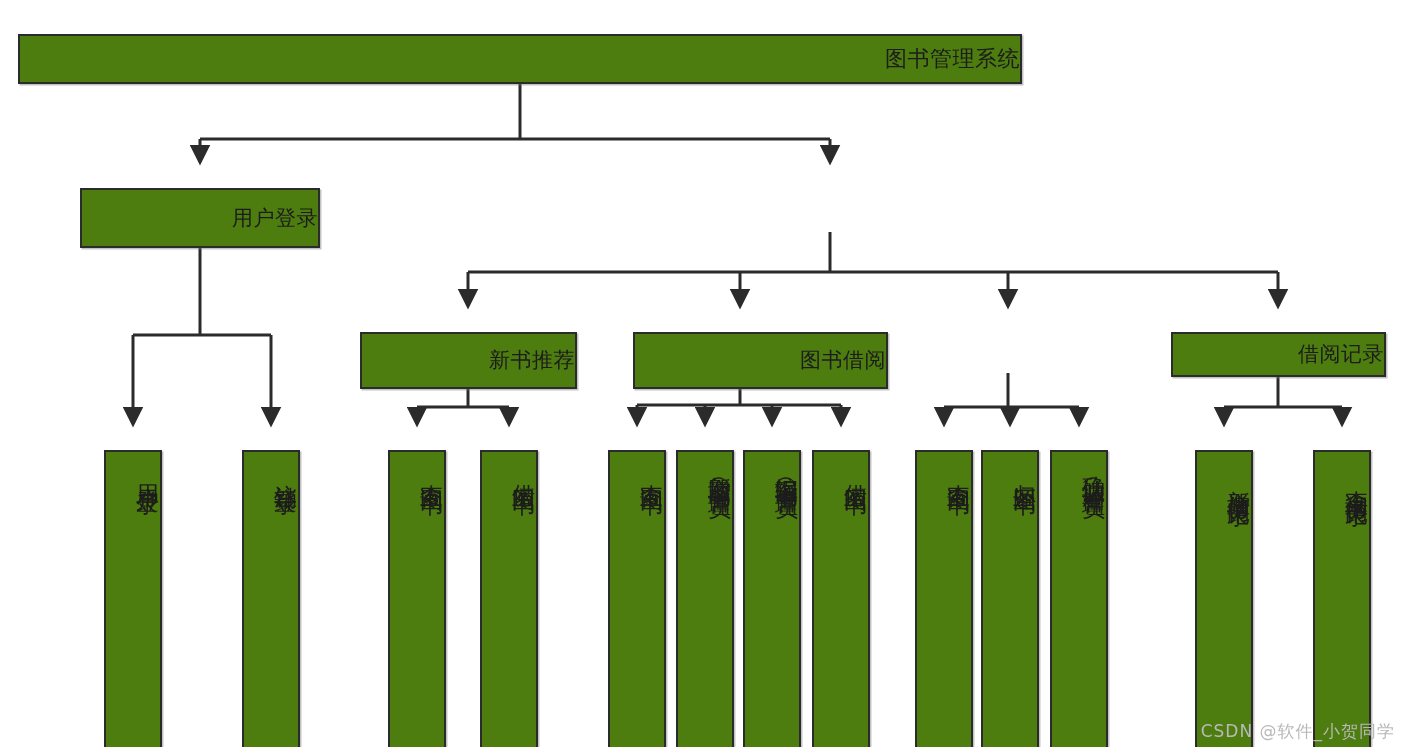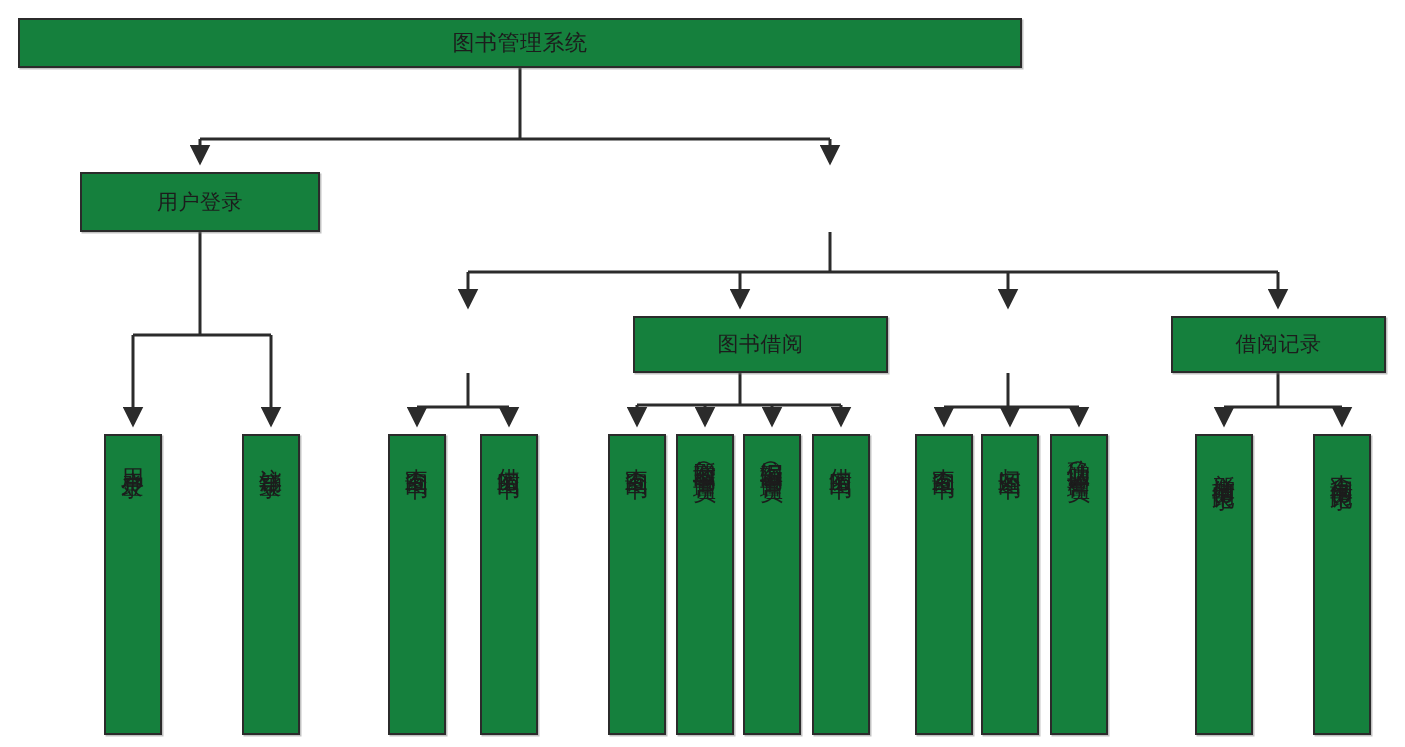--- a/index.html
+++ b/index.html
@@ -9,26 +9,27 @@
     font-family:"DejaVu Sans","Liberation Sans",sans-serif;
     overflow:hidden;
     position:relative;
   }
   #canvas{position:absolute;left:0;top:0;width:1405px;height:747px;}
   svg.lines{position:absolute;left:0;top:0;width:1405px;height:747px;pointer-events:none;}
   .node{
     position:absolute;
     box-sizing:border-box;
     border:2px solid #2b2b2b;
-    background:#15803d;
+    background:#4d7c0f;
     display:flex;
     align-items:center;
-    justify-content:center;
+    justify-content:flex-end;
     color:#1c1c1c;
     box-shadow:1.5px 1.5px 0 rgba(120,120,120,0.45);
+    margin-top:16px;
   }
   .node .lbl{
     display:block;
     text-align:center;
     line-height:1.18;
     letter-spacing:0.5px;
   }
   .h-node .lbl{font-size:21px;}
   .root .lbl{font-size:22px;}
   .v-node{align-items:flex-start;padding-top:14px;}
@@ -107,24 +108,27 @@
   </svg>
 
   <div class="node root h-node" style="left:18px;top:18px;width:1004px;height:50px;">
     <span class="lbl">图书管理系统</span>
   </div>
 
   <div class="node h-node" style="left:80px;top:172px;width:240px;height:60px;">
     <span class="lbl">用户登录</span>
   </div>
 
+  <div class="node h-node" style="left:360px;top:316px;width:217px;height:57px;">
+    <span class="lbl">新书推荐</span>
+  </div>
   <div class="node h-node" style="left:633px;top:316px;width:255px;height:57px;">
     <span class="lbl">图书借阅</span>
   </div>
-  <div class="node h-node" style="left:1171px;top:316px;width:215px;height:57px;">
+  <div class="node h-node" style="left:1171px;top:316px;width:215px;height:45px;">
     <span class="lbl">借阅记录</span>
   </div>
 
   <div class="node v-node" style="left:104px;top:434px;width:58px;height:301px;">
     <span class="lbl">用户登录</span>
   </div>
   <div class="node v-node" style="left:242px;top:434px;width:58px;height:301px;">
     <span class="lbl">注销登录</span>
   </div>
   <div class="node v-node" style="left:388px;top:434px;width:58px;height:301px;">
@@ -154,13 +158,14 @@
   <div class="node v-node" style="left:1050px;top:434px;width:58px;height:301px;padding-top:6px;">
     <span class="lbl">确认归还（管理员）</span>
   </div>
   <div class="node v-node" style="left:1195px;top:434px;width:58px;height:301px;padding-top:20px;">
     <span class="lbl">新增借阅记录</span>
   </div>
   <div class="node v-node" style="left:1313px;top:434px;width:58px;height:301px;padding-top:20px;">
     <span class="lbl">查询借阅记录</span>
   </div>
 
+  <div class="watermark">CSDN @软件_小贺同学</div>
 </div>
 
 </body></html>

